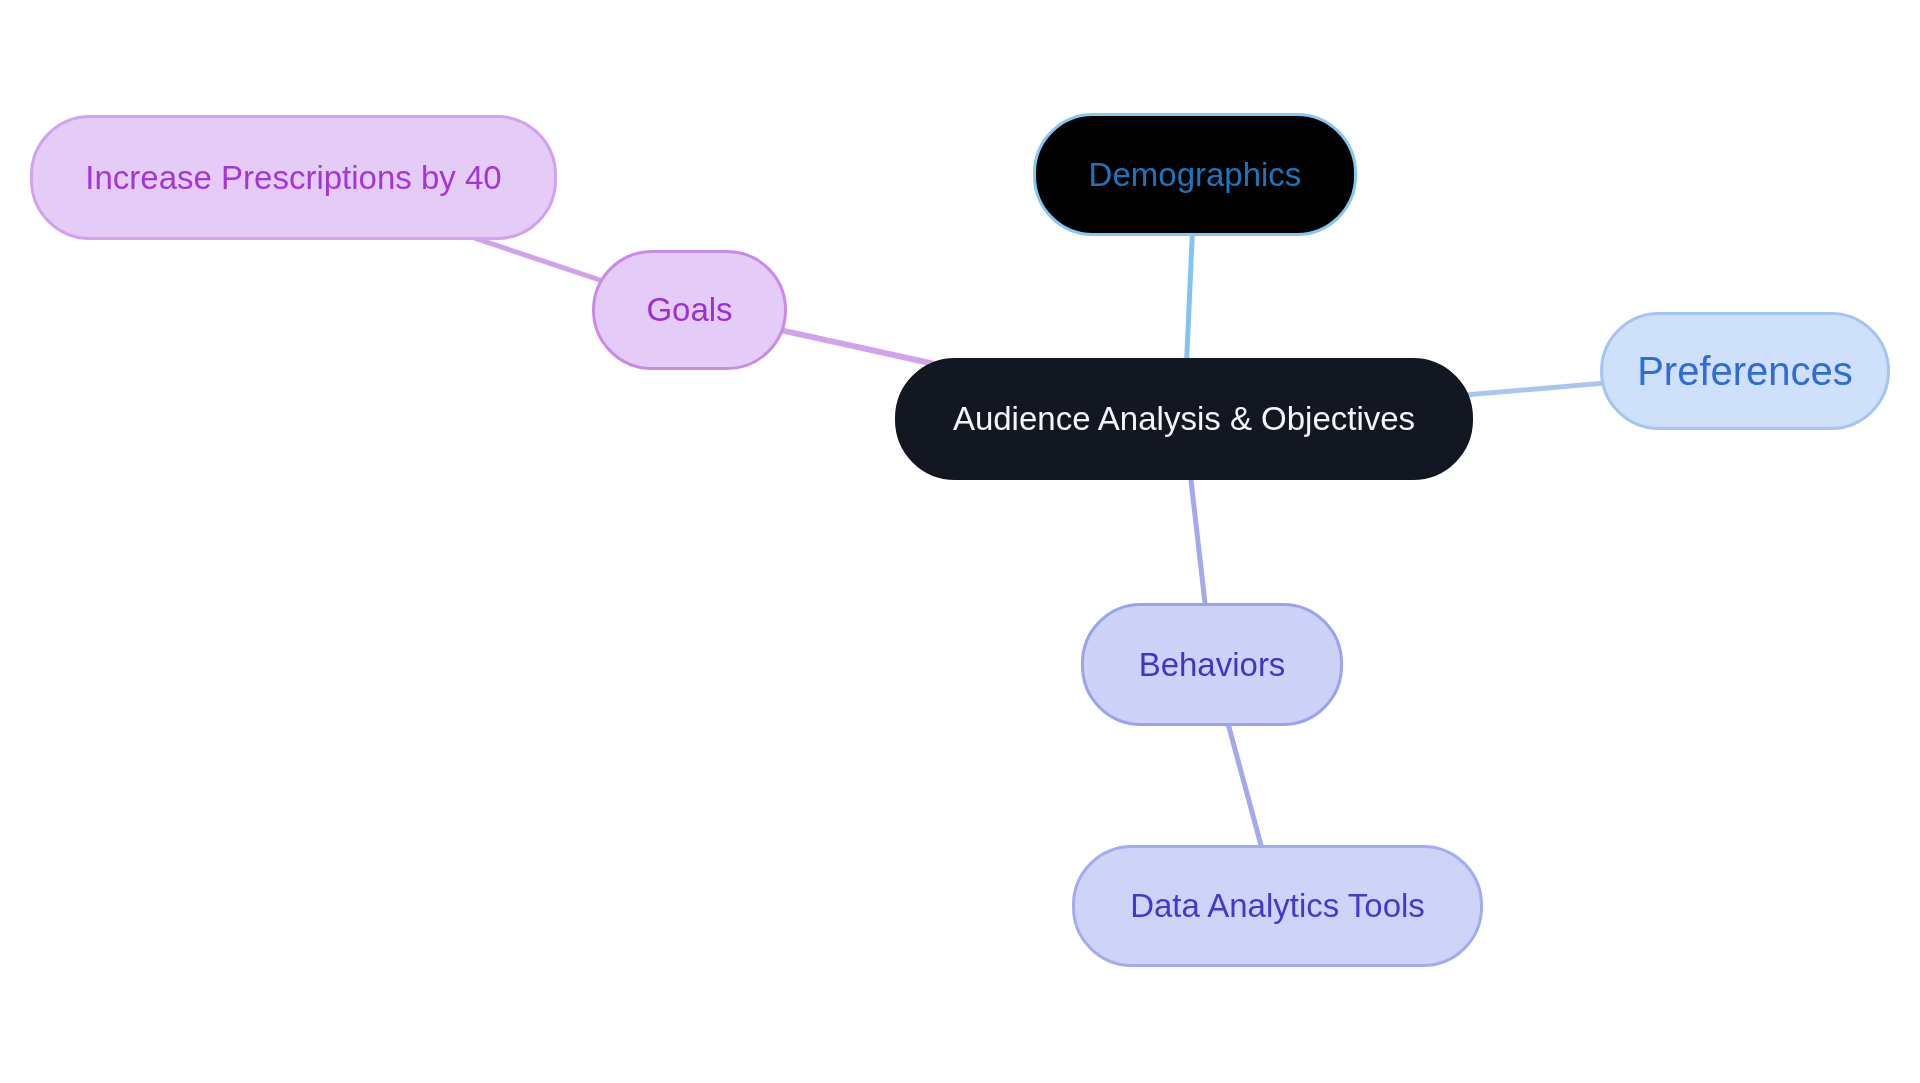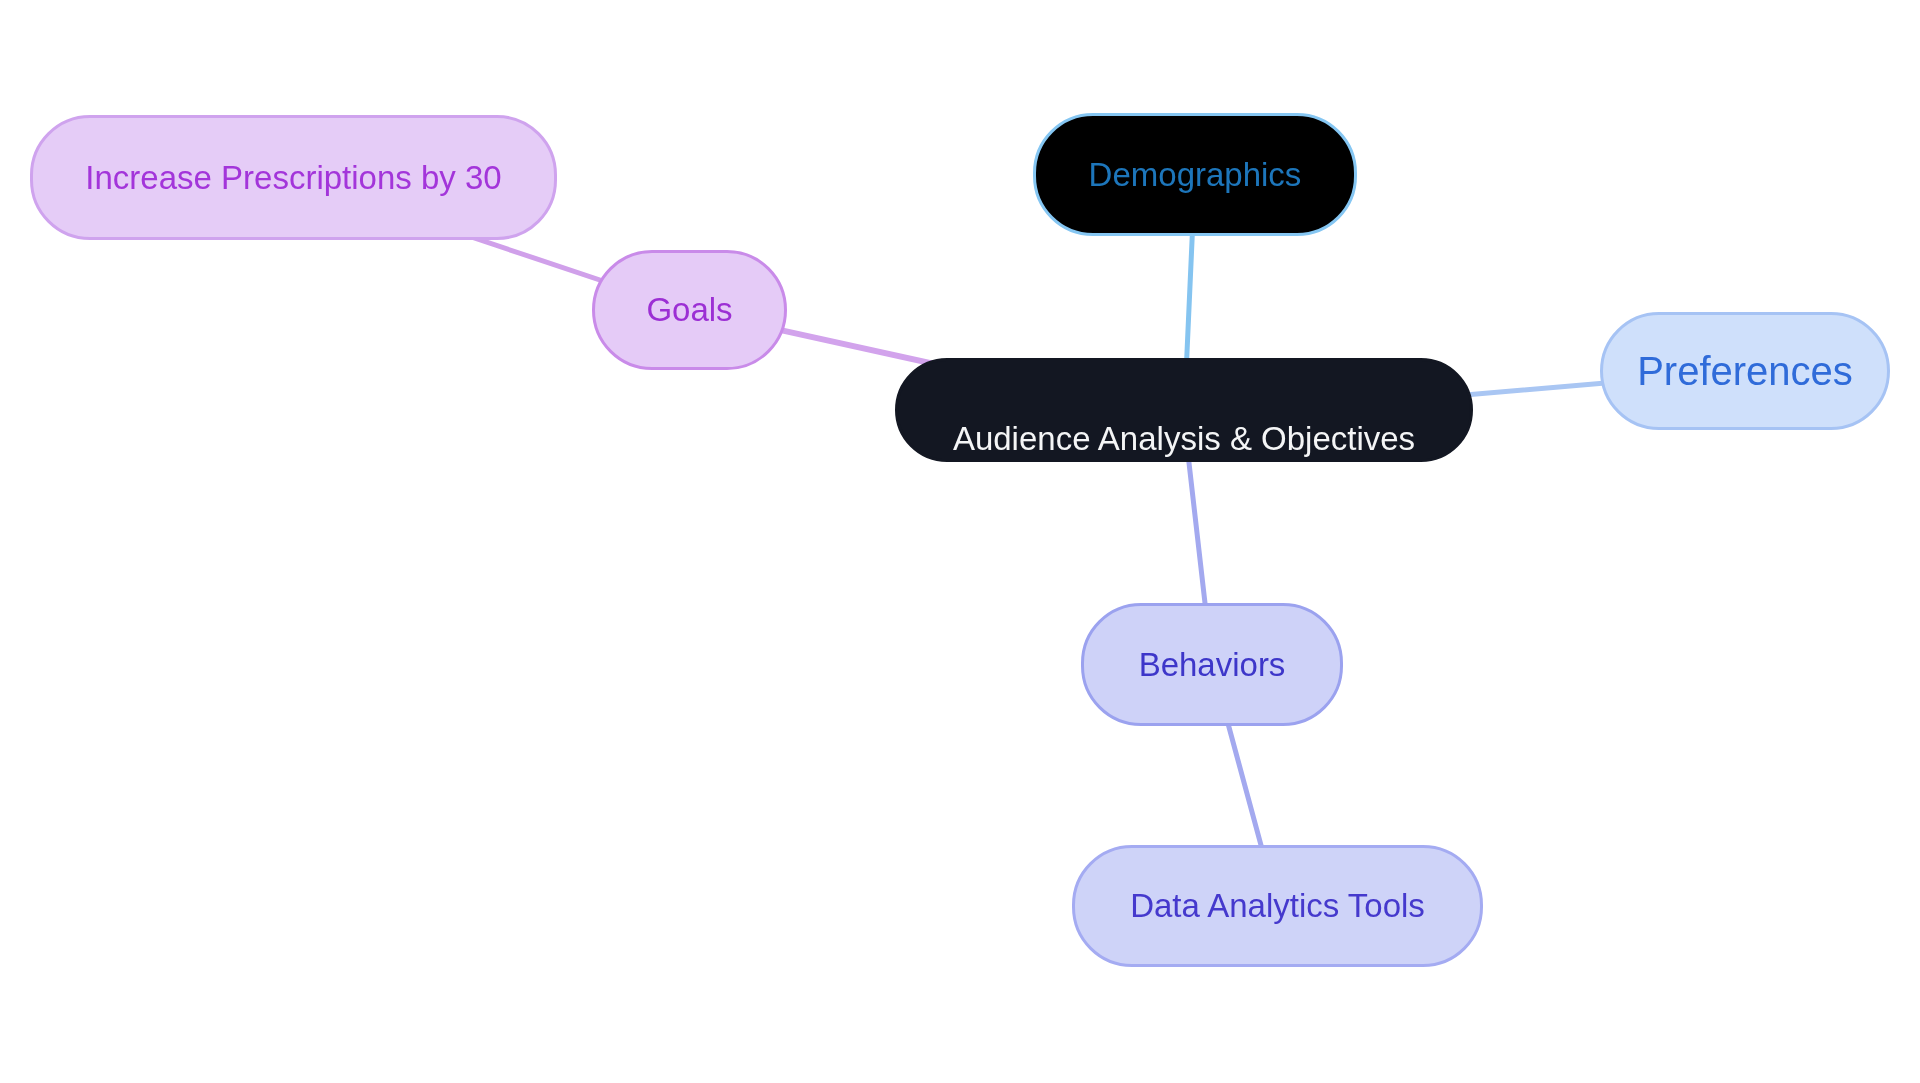--- a/index.html
+++ b/index.html
@@ -46,21 +46,21 @@
 
   <svg class="edges" xmlns="http://www.w3.org/2000/svg">
     <line stroke-linecap="round" x1="1184" y1="419" x2="1195" y2="174.5" stroke="#85c4f0" stroke-width="5"></line>
     <line stroke-linecap="round" x1="1184" y1="419" x2="1745" y2="371" stroke="#a9c6f3" stroke-width="5"></line>
     <line stroke-linecap="round" x1="1184" y1="419" x2="1212" y2="664.5" stroke="#a3a9ef" stroke-width="5"></line>
     <line stroke-linecap="round" x1="1212" y1="664.5" x2="1277.5" y2="906" stroke="#a3a9ef" stroke-width="5"></line>
     <line stroke-linecap="round" x1="1184" y1="419" x2="689.5" y2="310" stroke="#d2a3ec" stroke-width="6"></line>
     <line stroke-linecap="round" x1="689.5" y1="310" x2="293.5" y2="177.5" stroke="#d0a0ea" stroke-width="5"></line>
   </svg>
 
-  <div class="node" style="left: 895px; top: 358px; width: 578px; height: 104px; background: rgb(19, 23, 34); border-color: rgb(19, 23, 34); color: rgb(244, 245, 246); font-size: 33px; align-items: flex-end;">
+  <div class="node" style="left: 895px; top: 358px; width: 578px; height: 122px; background: rgb(19, 23, 34); border-color: rgb(19, 23, 34); color: rgb(244, 245, 246); font-size: 33px;">
     <span class="label">Audience Analysis &amp; Objectives</span>
   </div>
 
   <div class="node" style="left: 1033px; top: 113px; width: 324px; height: 123px; background: #000000; border-color: rgb(133, 198, 242); color: rgb(29, 118, 187); font-size: 33px;">
     <span class="label">Demographics</span>
   </div>
 
   <div class="node" style="left: 1600px; top: 312px; width: 290px; height: 118px; background: rgb(207, 224, 251); border-color: rgb(166, 195, 244); color: rgb(47, 107, 217); font-size: 40px;">
     <span class="label">Preferences</span>
   </div>
@@ -71,16 +71,16 @@
 
   <div class="node" style="left: 592px; top: 250px; width: 195px; height: 120px; background: rgb(229, 203, 247); border-color: rgb(201, 139, 233); color: rgb(156, 47, 212); font-size: 33px;">
     <span class="label">Goals</span>
   </div>
 
   <div class="node" style="left: 1072px; top: 845px; width: 411px; height: 122px; background: rgb(206, 211, 248); border-color: rgb(164, 171, 242); color: rgb(69, 57, 205); font-size: 33px;">
     <span class="label">Data Analytics Tools</span>
   </div>
 
   <div class="node" style="left: 30px; top: 115px; width: 527px; height: 125px; background: rgb(229, 204, 247); border-color: rgb(207, 163, 238); color: rgb(163, 53, 218); font-size: 33px;">
-    <span class="label">Increase Prescriptions by 30</span>
+    <span class="label">Increase Prescriptions by 40</span>
   </div>
 
 </div>
 
 </body></html>

